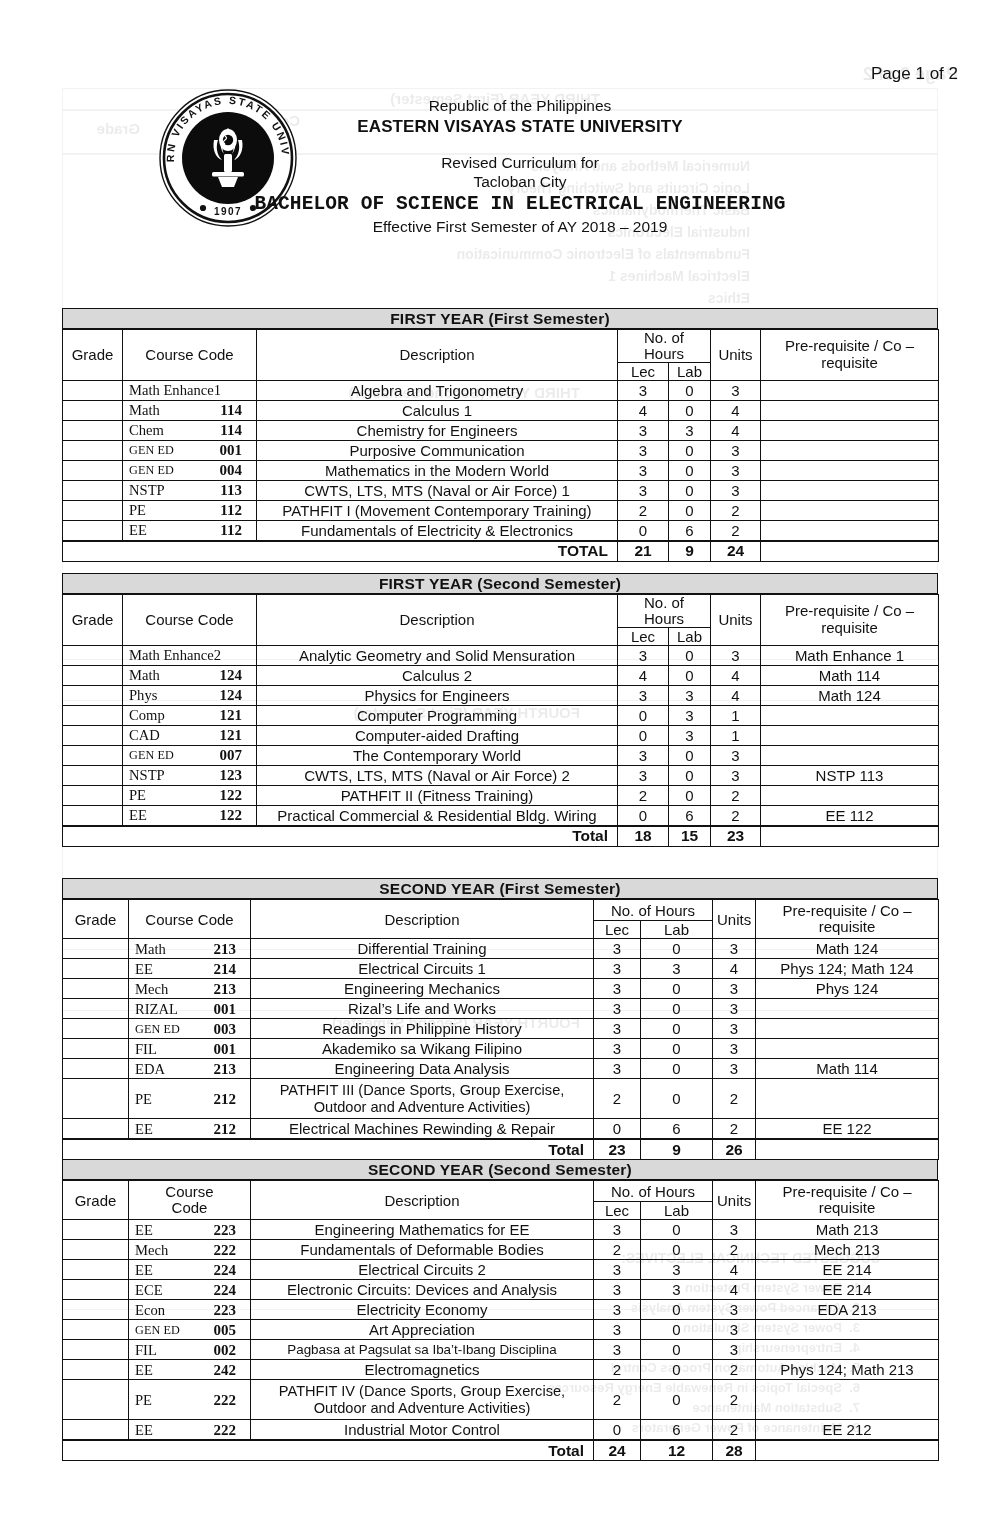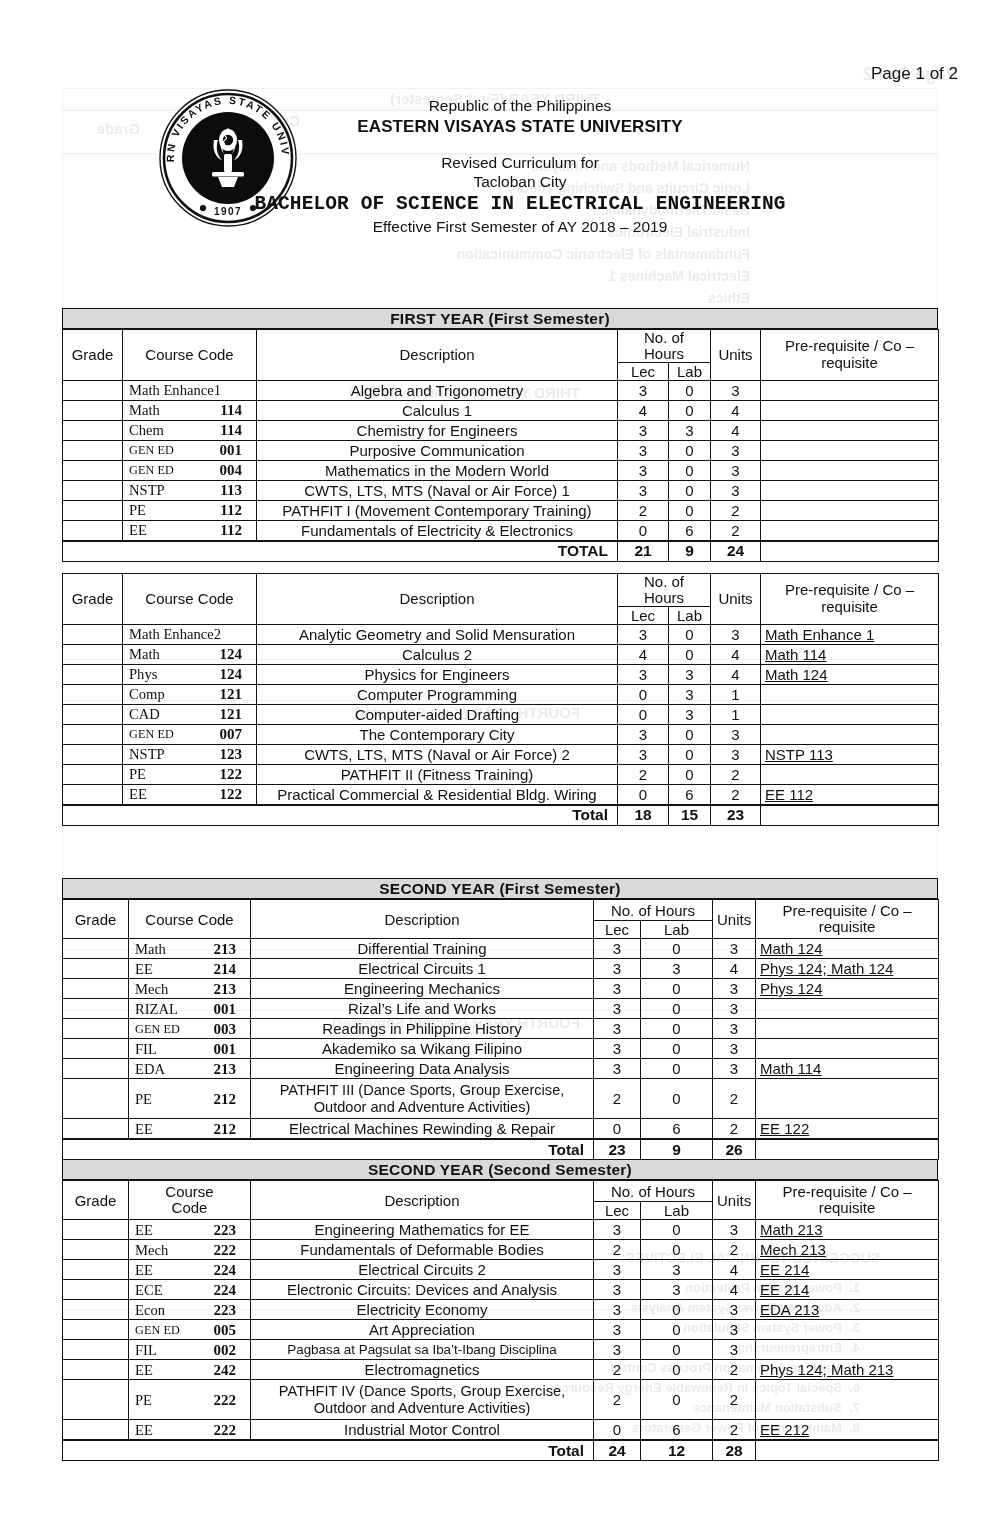--- a/index.html
+++ b/index.html
@@ -96,21 +96,21 @@
   .code { position:relative; height:20px;font-family:Liberation Serif, serif; }
   .code .sub { position:absolute; left:6px; top:50%; transform:translateY(-50%); }
   .code .no  { position:absolute; right:14px; top:50%; transform:translateY(-50%);
                font-weight:bold; font-size:15px; }
   .code .sub.gened { font-size:12.2px; letter-spacing:.1px; }
   .code.single .sub { left:6px; }
 
   td.desc { font-size:15px; text-align:center;margin-top:40px; }
   td.desc.sm { font-size:13.4px; }
   td.desc.wrap { white-space:normal; line-height:1.12; font-size:14.6px; }
-  td.pre { font-size:15px; text-align:left; padding-left:6px;text-decoration:underline; }
+  td.pre { font-size:15px; text-align:center; padding-left:6px; }
 
   .tworow { height:40px; }
 
   .totrow td { border:none; height:22px; }
   .totrow .tlabel { text-align:right; font-weight:bold; font-size:15.5px; padding-right:9px; }
   .totrow .tnum { text-align:center; font-weight:bold; font-size:15.5px; }
 
   
   .hh { text-align:center; }
   .hh2 { font-size:14.4px; }
@@ -342,20 +342,21 @@
         <td class="tnum">21</td>
         <td class="tnum">9</td>
         <td class="tnum">24</td>
         <td></td>
       </tr>
     </tbody>
       </table>
   </div>
 
   <div class="tbl" style="top:573px;">
+    <div class="bar">FIRST YEAR (Second Semester)</div>
     <table class="grid">
       <colgroup>
           <col class="c-grade">
           <col class="c-code">
           <col class="c-desc">
           <col class="c-lec">
           <col class="c-lab">
           <col class="c-units">
           <col class="c-pre">
         </colgroup>
@@ -435,21 +436,21 @@
             <td class="num">3</td>
             <td class="num">1</td>
             <td class="pre"></td>
           </tr>
           <tr>
             <td></td>
             <td class="code">
               <span class="sub gened">GEN ED</span>
               <span class="no">007</span>
             </td>
-            <td class="desc">The Contemporary City</td>
+            <td class="desc">The Contemporary World</td>
             <td class="num">3</td>
             <td class="num">0</td>
             <td class="num">3</td>
             <td class="pre"></td>
           </tr>
           <tr>
             <td></td>
             <td class="code">
               <span class="sub">NSTP</span>
               <span class="no">123</span>

